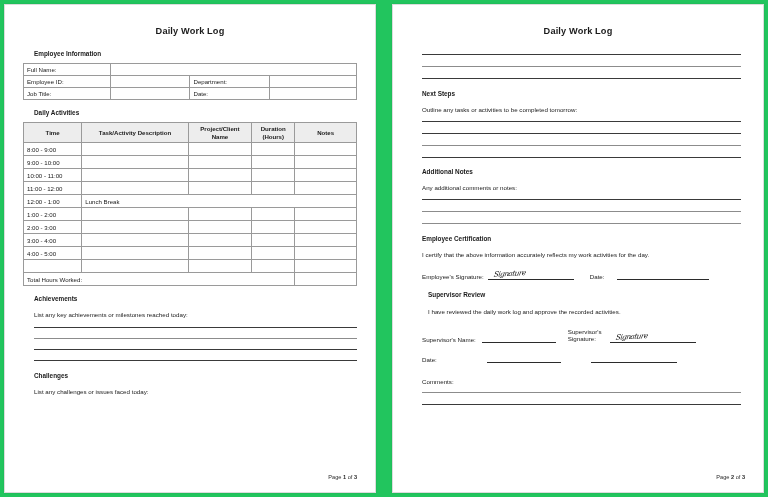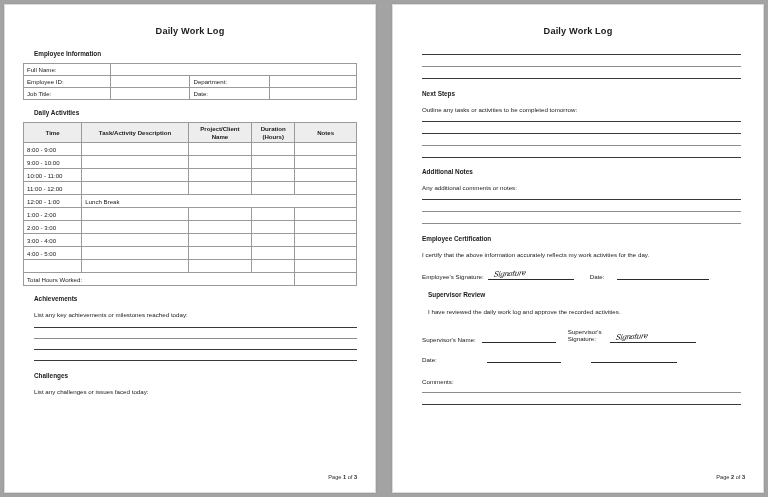--- a/index.html
+++ b/index.html
@@ -13,21 +13,21 @@
     font-family: "Liberation Sans", sans-serif;
     overflow: hidden;
   }
   .workspace {
     width: 768px;
     height: 497px;
     display: flex;
     justify-content: space-between;
     box-sizing: border-box;
     padding: 4px 4px;
-    background: #a3a3a3;
+    background: #22c55e;
   }
   .page {
     width: 372px;
     height: 489px;
     background: #ffffff;
     border: 1px solid #dcdcdc;
     box-sizing: border-box;
     position: relative;
     box-shadow: 0 0 2px rgba(0,0,0,0.10);
   }

